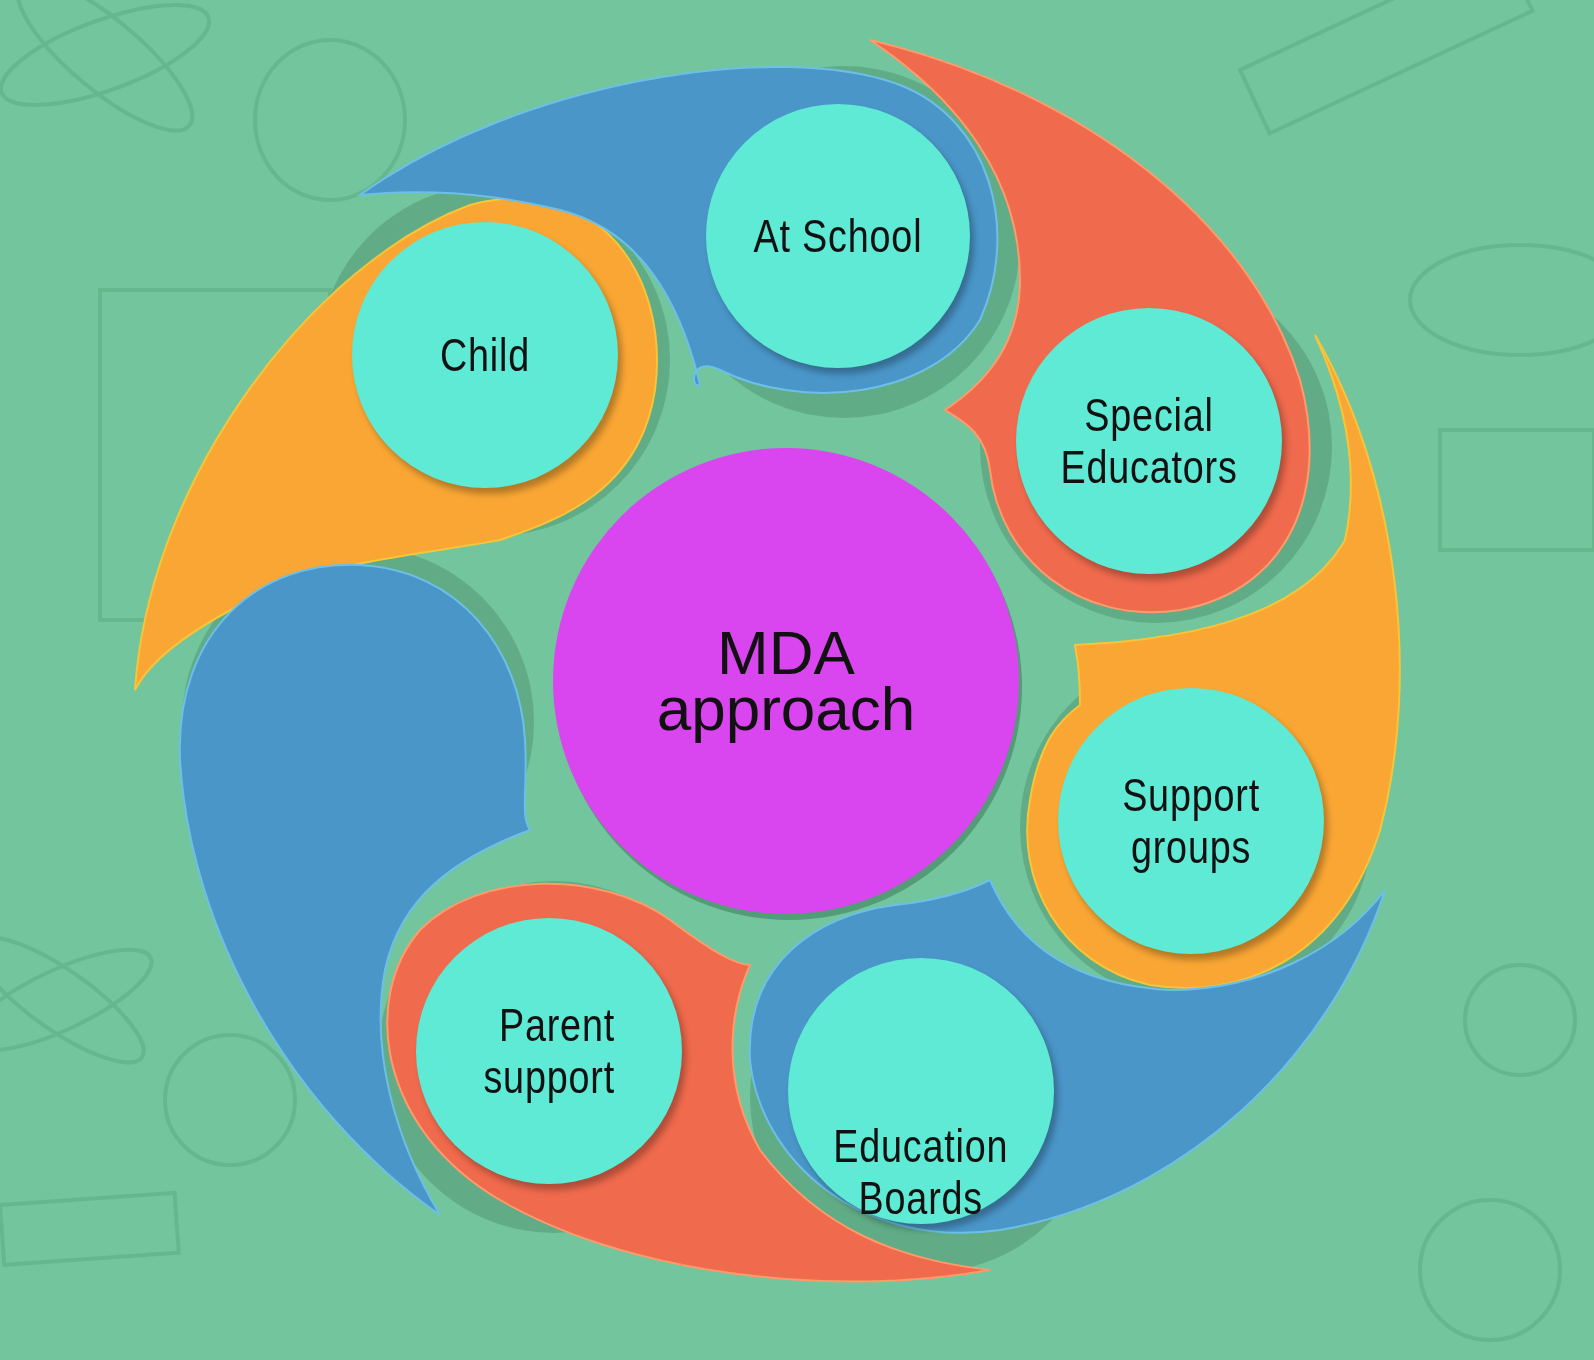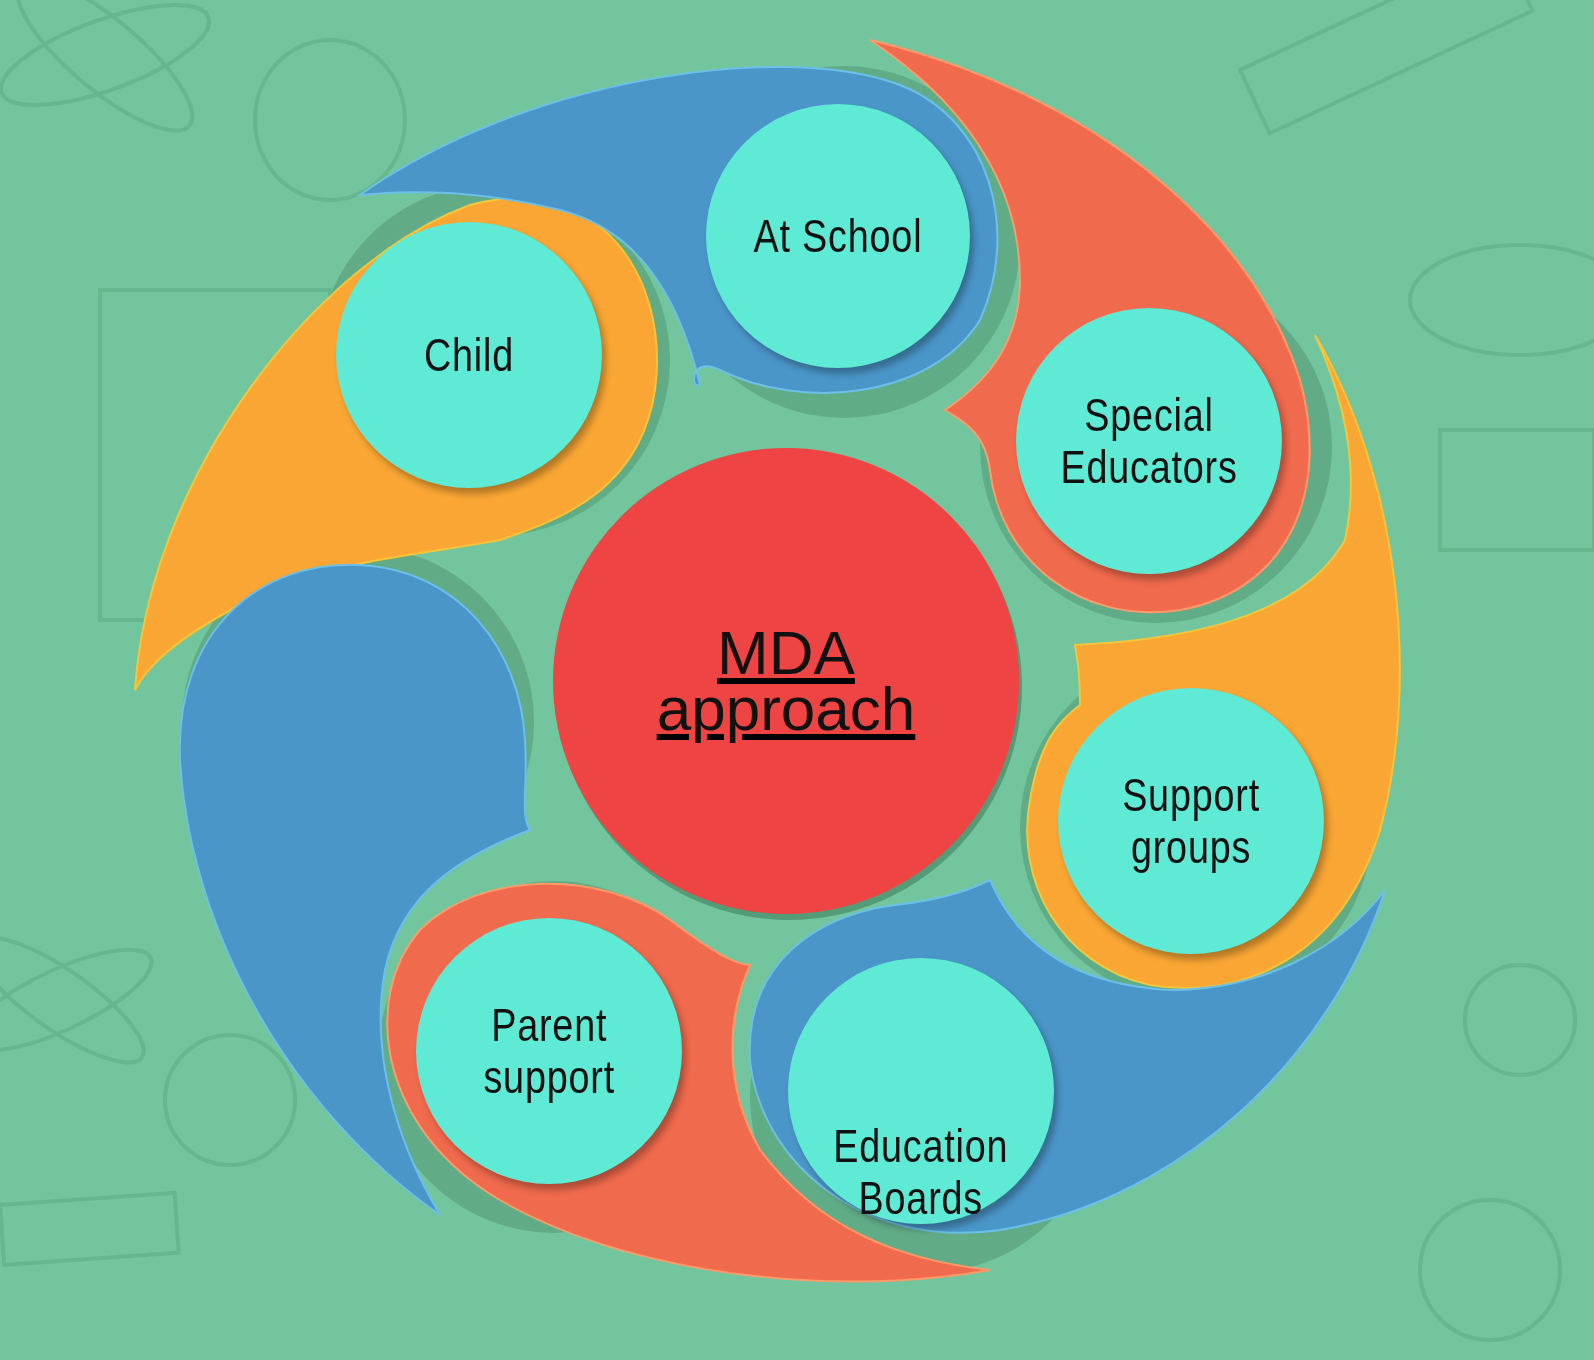--- a/index.html
+++ b/index.html
@@ -52,21 +52,21 @@
 
     <path fill="#f9a634" stroke="#f7c53a" stroke-width="2" d="M 1315 335 C 1400 480 1420 680 1380 830 C 1340 960 1240 1000 1150 985 C 1060 965 1015 880 1030 800 C 1040 740 1060 720 1080 705 C 1080 660 1075 650 1075 645 C 1180 640 1300 620 1345 540 C 1360 470 1345 400 1315 335 Z"></path>
 
     <path fill="#4a96c9" stroke="#6cc0e8" stroke-width="2" d="M 1385 890 C 1330 1060 1180 1200 1000 1230 C 860 1250 760 1160 750 1060 C 745 960 820 915 895 905 C 940 900 970 890 990 880 C 1020 950 1080 985 1170 990 C 1260 990 1340 950 1385 890 Z"></path>
 
     <path fill="#f06a4d" stroke="#ff9a6a" stroke-width="2" d="M 990 1270 C 820 1300 620 1270 500 1200 C 380 1130 360 1000 420 930 C 480 870 600 870 670 920 C 710 950 735 965 750 965 C 730 1010 720 1080 760 1150 C 820 1230 900 1260 990 1270 Z"></path>
 
     <path fill="#4a96c9" stroke="#6cc0e8" stroke-width="2" d="M 440 1215 C 290 1110 190 930 180 760 C 175 630 260 560 360 565 C 460 570 520 650 525 740 C 528 790 520 815 530 830 C 450 860 400 900 385 970 C 370 1050 395 1140 440 1215 Z"></path>
   </svg>
 
-  <div class="center" style="left:553px; top:448px; width:466px; height:466px; background:#ef4444;text-decoration:underline;">
+  <div class="center" style="left:553px; top:448px; width:466px; height:466px; background:#d946ef;">
     <div>
       <div class="center-label">MDA</div>
       <div class="center-label">approach</div>
     </div>
   </div>
 
   <div class="node" style="left:706px; top:104px; width:264px; height:264px;">
     <span class="node-label">At School</span>
   </div>
   <div class="node" style="left:1016px; top:308px; width:266px; height:266px;">
@@ -74,21 +74,21 @@
 Educators</span>
   </div>
   <div class="node" style="left:1058px; top:688px; width:266px; height:266px;">
     <span class="node-label">Support
 groups</span>
   </div>
   <div class="node" style="left:788px; top:958px; width:266px; height:266px;align-items:flex-end;">
     <span class="node-label">Education
 Boards</span>
   </div>
-  <div class="node" style="left:416px; top:918px; width:266px; height:266px;">
+  <div class="node" style="left:416px; top:918px; width:266px; height:266px;text-align:right;">
     <span class="node-label">Parent
 support</span>
   </div>
-  <div class="node" style="left:336px; top:222px; width:266px; height:266px;">
+  <div class="node" style="left:352px; top:222px; width:266px; height:266px;">
     <span class="node-label">Child</span>
   </div>
 
 </div>
 
 </body></html>

